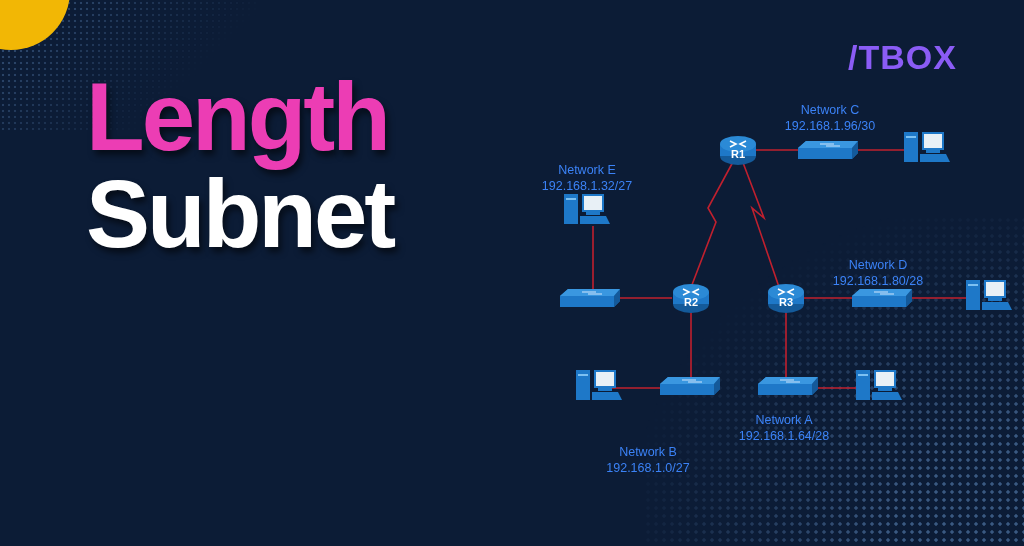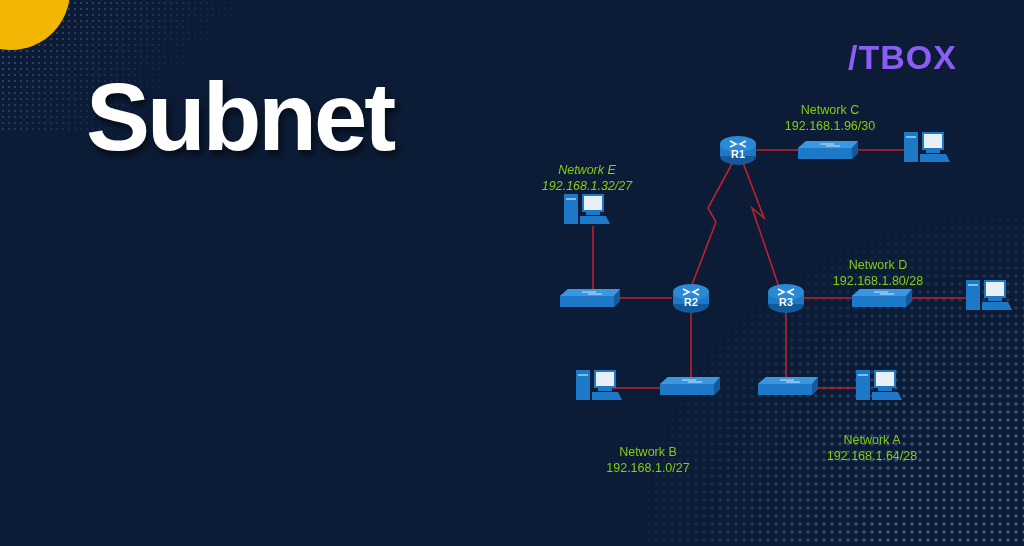--- a/index.html
+++ b/index.html
@@ -34,37 +34,38 @@
     .title {
       position: absolute; left: 86px; top: 68px;
       font-family: "Liberation Sans", sans-serif; font-weight: 700;
       font-size: 96px; line-height: 97px; letter-spacing: -3px;
     }
     .title .line { display: block; text-shadow: 3px 5px 6px rgba(0,0,0,0.55); }
     .title .pink { color: #ec3db4; }
     .title .white { color: #ffffff; }
     .diagram { position: absolute; left: 0; top: 0; width: 1024px; height: 546px; }
     .net-label {
-      position: absolute; color: #84cc16; font-size: 12.5px; line-height: 16px;
+      position: absolute; color: #3b82f6; font-size: 12.5px; line-height: 16px;
       text-align: center; font-family: "Liberation Sans", sans-serif;
     }
     .router-label {
       font-family: "Liberation Sans", sans-serif; font-size: 11px; font-weight: 700; fill: #ffffff;
     }
   </style>
 </head>
 <body>
 
 <div class="bg-dots-tl"></div>
 <div class="bg-dots-br"></div>
 <div class="corner-circle"></div>
 
 <div class="logo">/TBOX</div>
 
 <div class="title">
+  <span class="line pink">Length</span>
   <span class="line white">Subnet</span>
 </div>
 
 <svg class="diagram" viewBox="0 0 1024 546" xmlns="http://www.w3.org/2000/svg">
   <defs>
     <g id="router-shape">
       <ellipse cx="0" cy="6" rx="18" ry="9" fill="#145a9a"></ellipse>
       <rect x="-18" y="-6" width="36" height="12" fill="#1e78c8"></rect>
       <ellipse cx="0" cy="-6" rx="18" ry="8" fill="#2b8ad6"></ellipse>
       <path d="M-8,-9 L-2,-6 L-8,-3 M8,-9 L2,-6 L8,-3" stroke="#ffffff" stroke-width="1.6" fill="none"></path>
@@ -151,28 +152,28 @@
     </g>
   <g transform="translate(880,386)">
       <use href="#pc-shape"></use>
     </g>
 </svg>
 
 <div class="net-label" style="left:770px; top:102px; width:120px;">
   <div>Network C</div>
   <div>192.168.1.96/30</div>
 </div>
-<div class="net-label" style="left:527px; top:162px; width:120px;font-style:italic;">
+<div class="net-label" style="left:527px; top:162px; width:120px;">
   <div>Network E</div>
   <div>192.168.1.32/27</div>
 </div>
 <div class="net-label" style="left:818px; top:257px; width:120px;">
   <div>Network D</div>
   <div>192.168.1.80/28</div>
 </div>
 <div class="net-label" style="left:588px; top:412px; width:120px;margin-top:32px;">
   <div>Network B</div>
   <div>192.168.1.0/27</div>
 </div>
-<div class="net-label" style="left:812px; top:412px; width:120px;margin-top:20px;">
+<div class="net-label" style="left:724px; top:412px; width:120px;">
   <div>Network A</div>
   <div>192.168.1.64/28</div>
 </div>
 
 </body></html>

